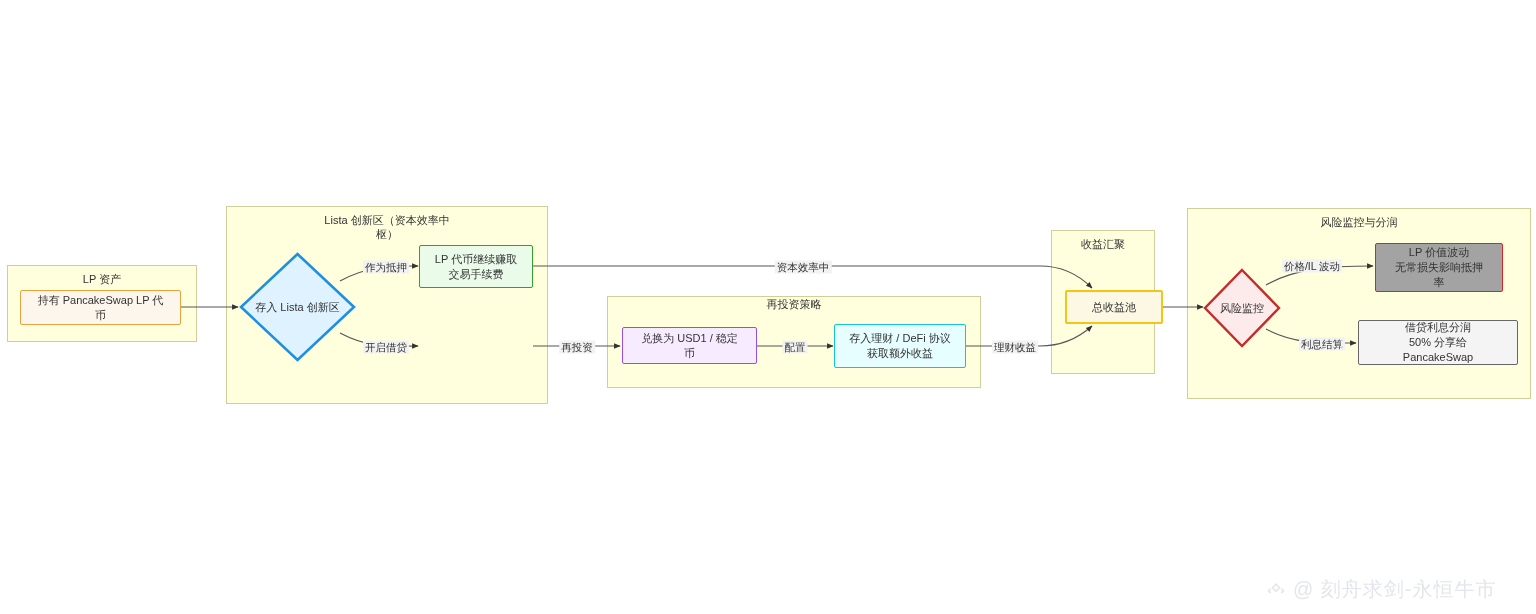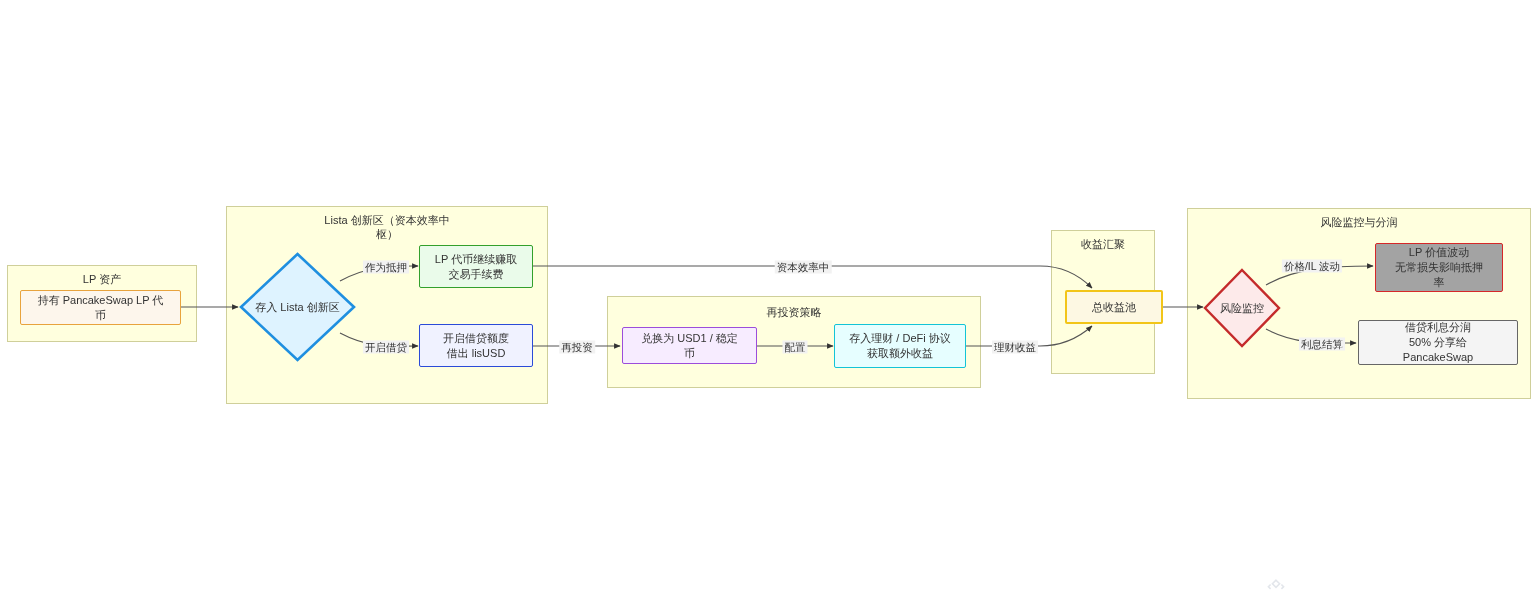--- a/index.html
+++ b/index.html
@@ -111,21 +111,21 @@
   <div class="cluster" style="left:7px; top:265px; width:190px; height:77px;">
     <div class="cluster-title" style="top:6px;">LP 资产</div>
   </div>
 
   <div class="cluster" style="left:226px; top:206px; width:322px; height:198px;">
     <div class="cluster-title" style="top:6px;">Lista 创新区（资本效率中
 枢）</div>
   </div>
 
   <div class="cluster" style="left:607px; top:296px; width:374px; height:92px;">
-    <div class="cluster-title" style="top:8px;">再投资策略</div>
+    <div class="cluster-title" style="top:0;">再投资策略</div>
   </div>
 
   <div class="cluster" style="left:1051px; top:230px; width:104px; height:144px;">
     <div class="cluster-title" style="top:6px;">收益汇聚</div>
   </div>
 
   <div class="cluster" style="left:1187px; top:208px; width:344px; height:191px;">
     <div class="cluster-title" style="top:6px;">风险监控与分润</div>
   </div>
 
@@ -164,22 +164,20 @@
   <div class="diamond" style="left:239px; top:252px; width:117px; height:110px;">
     <svg class="dshape" viewBox="0 0 117 110" preserveAspectRatio="none">
       <polygon points="58.5,2 115,55 58.5,108 2,55" fill="#def3ff" stroke="#1f8fe0" stroke-width="2.6"></polygon>
     </svg>
     <div class="dlabel">存入 Lista 创新区</div>
   </div>
 
   <div class="node" style="left:419px; top:245px; width:114px; height:43px; border-color:#33a02c; background:#eafbea;">LP 代币继续赚取
 交易手续费</div>
 
-  <div class="node" style="left:419px; top:324px; width:114px; height:43px; border-color:#2b4bd8; background:#f0f2ff;">开启借贷额度
-借出 lisUSD</div>
 
   <div class="node" style="left:622px; top:327px; width:135px; height:37px; border-color:#9b4ddb; background:#f7ecff;">兑换为 USD1 / 稳定币</div>
 
   <div class="node" style="left:834px; top:324px; width:132px; height:44px; border-color:#13c4d6; background:#e6feff;">存入理财 / DeFi 协议
 获取额外收益</div>
 
   <div class="node" style="left:1065px; top:290px; width:98px; height:34px; border-color:#f2c518; border-width:2px; background:#fdf8e3;">总收益池</div>
 
   <div class="diamond" style="left:1203px; top:268px; width:78px; height:80px;">
     <svg class="dshape" viewBox="0 0 78 80" preserveAspectRatio="none">
@@ -213,15 +211,16 @@
   <div class="watermark" style="left:1266px; top:576px;">
     <span>
       <svg width="20" height="20" viewBox="0 0 20 20">
         <g fill="none" stroke="#e3e6eb" stroke-width="1.6">
           <path d="M10 4.2 L13.6 7.8 L10 11.4 L6.4 7.8 Z"></path>
           <path d="M4.6 8.5 L2.4 10.7 L4.6 12.9"></path>
           <path d="M15.4 8.5 L17.6 10.7 L15.4 12.9"></path>
         </g>
       </svg>
     </span>
+    <span>@ 刻舟求剑-永恒牛市</span>
   </div>
 
 </div>
 
 </body></html>

